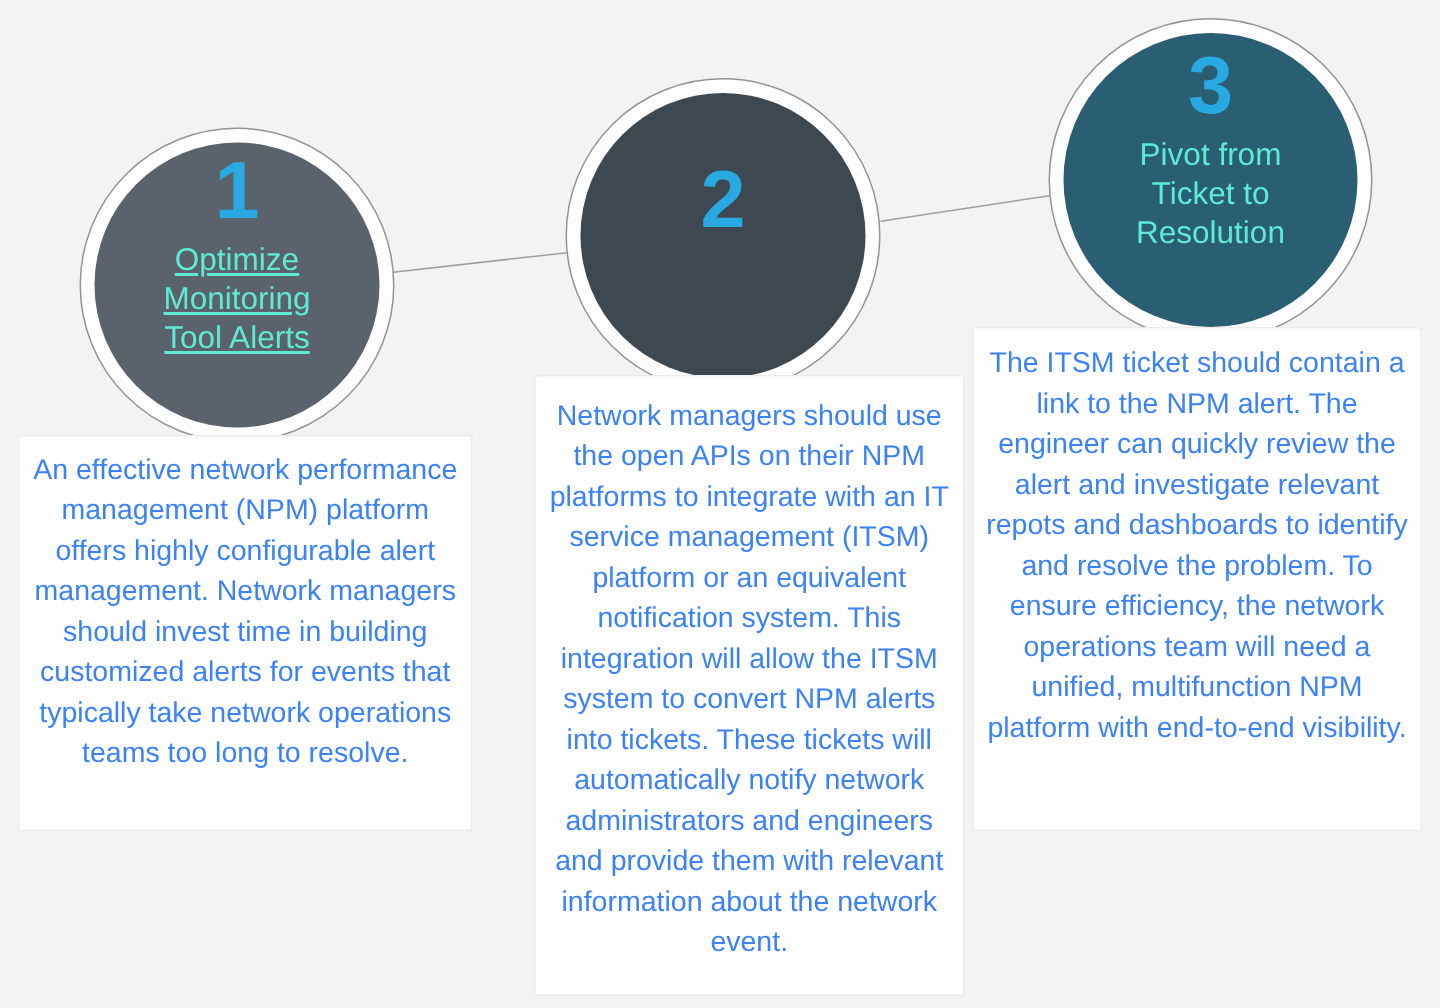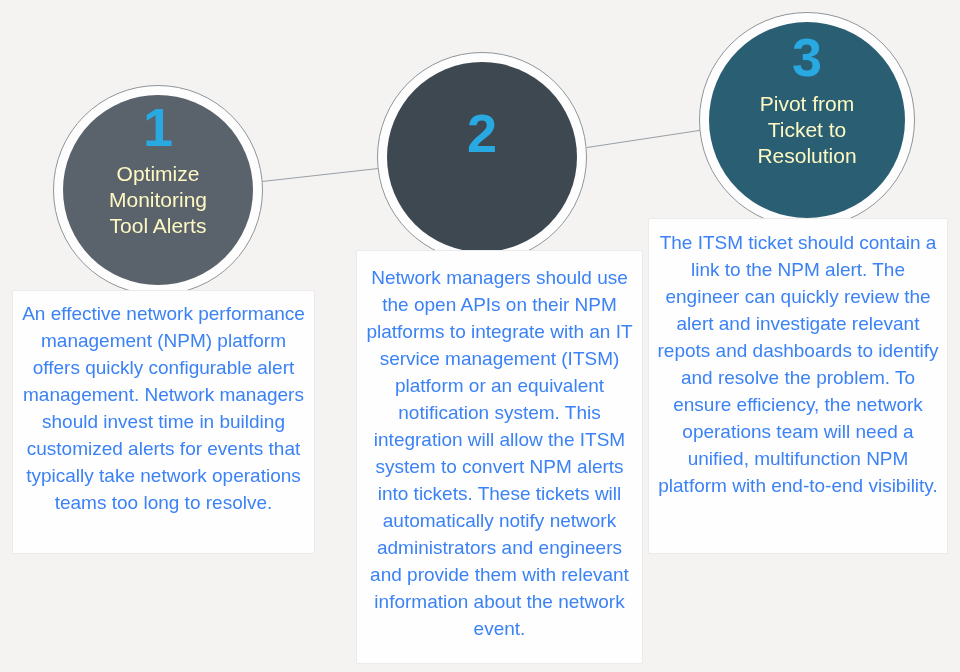--- a/index.html
+++ b/index.html
@@ -47,23 +47,23 @@
   }
   .step-num {
     font-size: 54px;
     font-weight: bold;
     line-height: 1;
     margin-bottom: 7px;
   }
   .circle-title {
     font-size: 21px;
     line-height: 26px;
-    color: #fef9c3;
+    color: #5eead4;
   }
-  .step-1-outer .circle-title { max-width: 132px; }
+  .step-1-outer .circle-title { max-width: 132px; text-decoration: underline; }
   .step-2-outer .circle-title { max-width: 162px; }
   .step-3-outer .circle-title { max-width: 132px; }
 
   .textbox {
     position: absolute;
     background: #fefefe;
     border: 1px solid #ebebeb;
     border-radius: 2px;
     box-sizing: border-box;
     z-index: 2;
@@ -100,21 +100,21 @@
   </div>
 
   <div class="circle-outer step-3-outer">
     <div class="circle-inner" style="background-color: rgb(42, 94, 115);">
       <div class="step-num" style="color: rgb(41, 169, 226);">3</div>
       <div class="circle-title">Pivot from Ticket to Resolution</div>
     </div>
   </div>
 
   <div class="textbox box-1">
-    <div class="box-text">An effective network performance management (NPM) platform offers quickly configurable alert management. Network managers should invest time in building customized alerts for events that typically take network operations teams too long to resolve.</div>
+    <div class="box-text">An effective network performance management (NPM) platform offers highly configurable alert management. Network managers should invest time in building customized alerts for events that typically take network operations teams too long to resolve.</div>
   </div>
 
   <div class="textbox box-2">
     <div class="box-text">Network managers should use the open APIs on their NPM platforms to integrate with an IT service management (ITSM) platform or an equivalent notification system. This integration will allow the ITSM system to convert NPM alerts into tickets. These tickets will automatically notify network administrators and engineers and provide them with relevant information about the network event.</div>
   </div>
 
   <div class="textbox box-3">
     <div class="box-text">The ITSM ticket should contain a link to the NPM alert. The engineer can quickly review the alert and investigate relevant repots and dashboards to identify and resolve the problem. To ensure efficiency, the network operations team will need a unified, multifunction NPM platform with end-to-end visibility.</div>
   </div>
 

